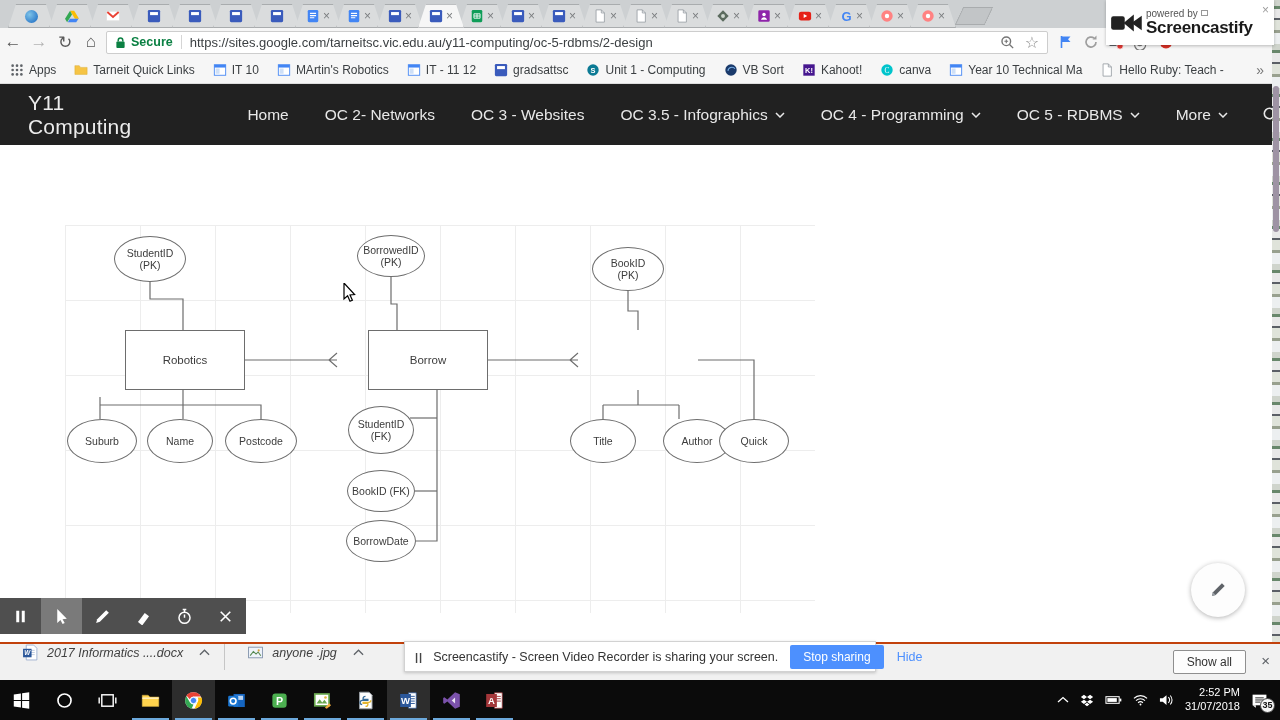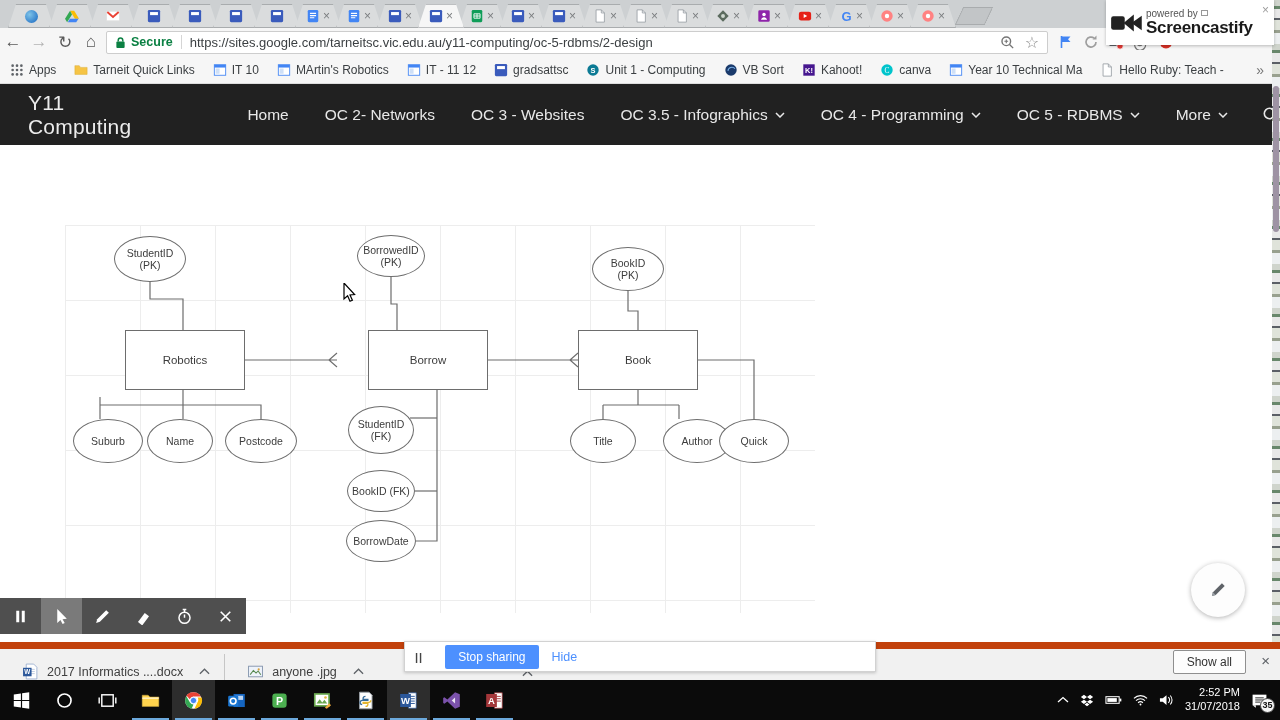--- a/index.html
+++ b/index.html
@@ -86,22 +86,22 @@
          box-shadow:0 1px 5px rgba(0,0,0,.3); display:flex; align-items:center; justify-content:center; }
   #fab svg { width:22px; height:22px; }
 
   
   #recorder { left:0; top:598px; width:246px; height:36px; background:#4f4f4f; display:flex; z-index:30; }
   .rec-btn { width:41px; height:36px; display:flex; align-items:center; justify-content:center; }
   .rec-btn.active { background:#7a7a7a; }
   .rec-btn svg { width:17px; height:17px; display:block; }
 
   
-  #downloads { left:0; top:642px; width:1280px; height:38px; background:#f1f1f1; border-top:7px solid #c2410c;
-               display:flex; align-items:flex-end; z-index:20; }
+  #downloads { left:0; top:642px; width:1280px; height:38px; background:#f1f1f1; border-top:2px solid #c2410c;
+               display:flex; align-items:flex-start; z-index:20;font-style:italic; }
   .dl-item { display:flex; align-items:center; gap:8px; padding:0 14px 0 22px; }
   .dl-item svg { width:17px; height:17px; display:block; }
   .dl-label { font-size:12.5px; color:#404040; white-space:nowrap; }
   .dl-caret svg { width:11px; height:7px; margin-left:8px; }
   .dl-sep { width:1px; height:26px; background:#c6c6c6; }
   #dl-hidden-caret { margin-left:120px; }
   #show-all { position:absolute; right:34px; top:650px; border:1px solid #8f8f8f; background:#fdfdfd; border-radius:2px;
               font-size:12px; color:#333; padding:4px 13px; z-index:22; }
   #dl-close { position:absolute; right:10px; top:652px; color:#5f6368; font-size:15px; z-index:22; }
 
@@ -628,28 +628,27 @@
         <path d="M614,180 L614,194" fill="none" stroke="#6d6d6d" stroke-width="1.2"></path>
         <path d="M633,135 L689,135 L689,194" fill="none" stroke="#6d6d6d" stroke-width="1.2"></path>
         <path d="M264,135 L272,128 M264,135 L272,135 M264,135 L272,142" fill="none" stroke="#6d6d6d" stroke-width="1.1"></path>
         <path d="M505,135 L513,128 M505,135 L513,135 M505,135 L513,142" fill="none" stroke="#6d6d6d" stroke-width="1.1"></path>
       </svg>
     <svg id="cursor" width="14" height="20" viewBox="0 0 14 20">
       <path d="M1 0 L1 16 L4.6 12.8 L7 18.2 L9.4 17.2 L7 12 L11.6 11.6 Z" fill="#fff" stroke="#000" stroke-width="1.2"></path>
     </svg>
   <div class="ent" style="left: 60px; top: 105px; width: 120px; height: 60px;">Robotics</div>
       <div class="ent" style="left: 272px; top: 105px; width: 120px; height: 60px; margin-left: 31px;">Borrow</div>
-      <div class="ent" style="left: 513px; top: 105px; width: 120px; height: 60px;">Book</div>
       <div class="ell" style="left: 49px; top: 11px; width: 72px; height: 46px;">StudentID
 (PK)</div>
       <div class="ell" style="left: 292px; top: 10px; width: 68px; height: 42px;">BorrowedID
 (PK)</div>
       <div class="ell" style="left: 527px; top: 22px; width: 72px; height: 44px;">BookID
 (PK)</div>
-      <div class="ell" style="left: 8px; top: 194px; width: 70px; height: 44px;">Suburb</div>
+      <div class="ell" style="left: 2px; top: 194px; width: 70px; height: 44px;">Suburb</div>
       <div class="ell" style="left: 82px; top: 194px; width: 66px; height: 44px;">Name</div>
       <div class="ell" style="left: 160px; top: 194px; width: 72px; height: 44px;">Postcode</div>
       <div class="ell" style="left: 283px; top: 181px; width: 66px; height: 48px;">StudentID
 (FK)</div>
       <div class="ell" style="left: 282px; top: 245px; width: 68px; height: 42px;">BookID (FK)</div>
       <div class="ell" style="left: 281px; top: 295px; width: 70px; height: 42px;">BorrowDate</div>
       <div class="ell" style="left: 505px; top: 194px; width: 66px; height: 44px;">Title</div>
       <div class="ell" style="left: 598px; top: 194px; width: 68px; height: 44px;">Author</div>
       <div class="ell" style="left: 654px; top: 194px; width: 70px; height: 44px;">Quick</div>
     </div>
@@ -765,20 +764,21 @@
       <svg viewBox="0 0 12 7">
           <path d="M1 6l5-5 5 5" stroke="#5f6368" stroke-width="1.4" fill="none"></path>
         </svg>
     </span>
   </div>
   <button id="show-all">Show all</button>
   <span id="dl-close">×</span>
 
   <div id="share-note" class="abs">
     <span id="share-bars">||</span>
+    <span id="share-text">Screencastify - Screen Video Recorder is sharing your screen.</span>
     <span id="stop-sharing">Stop sharing</span>
     <span id="hide-link">Hide</span>
   </div>
 
   <div id="taskbar" class="abs">
     <div class="tb-app">
         <span style="display: inline-flex; align-items: center; justify-content: center;">
           <svg viewBox="0 0 16 16">
             <path d="M1.5 3l6-.9v5.4h-6zM8.5 1.9l6-.9v6.5h-6zM1.5 8.5h6v5.4l-6-.9zM8.5 8.5h6V15l-6-.9z" fill="#fff"></path>
           </svg>

